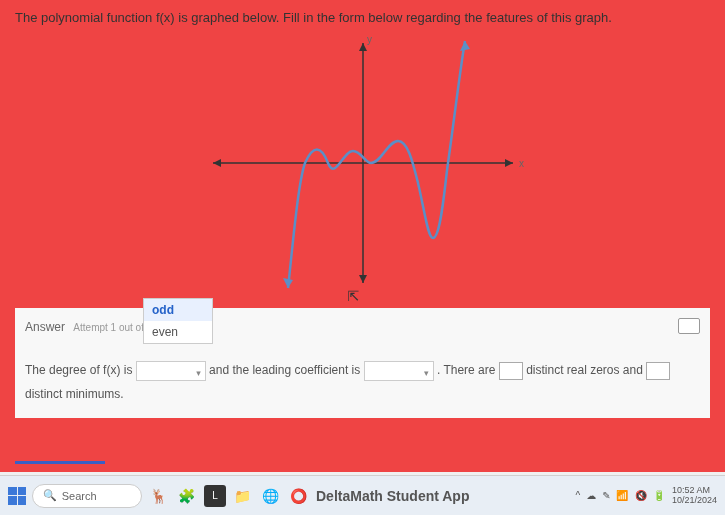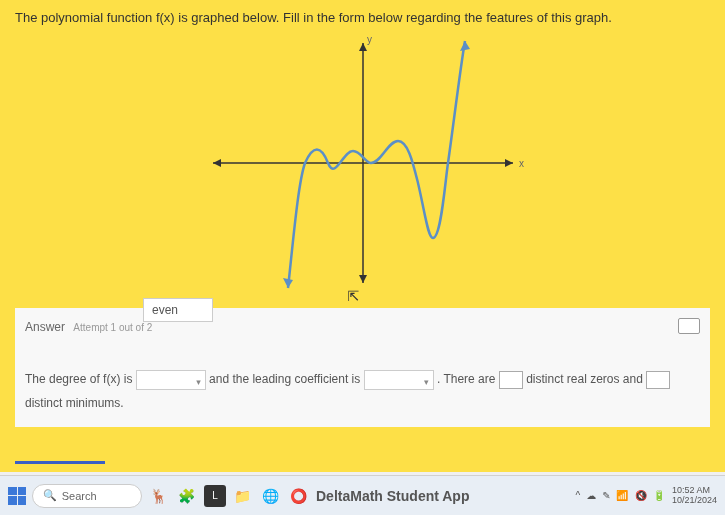--- a/index.html
+++ b/index.html
@@ -5,21 +5,21 @@
     * { box-sizing: border-box; margin: 0; padding: 0; }
     body {
       width: 725px;
       height: 515px;
       font-family: 'Segoe UI', Arial, sans-serif;
       background: #f0f0f0;
       position: relative;
       overflow: hidden;
     }
     .content {
-      background: #fde047;
+      background: #ef4444;
       padding: 10px 15px;
       height: 472px;
       position: relative;
     }
     .question {
       font-size: 13px;
       color: #333;
       margin-bottom: 8px;
     }
     .graph-area {
@@ -59,21 +59,21 @@
     .dropdown-option {
       padding: 4px 8px;
       cursor: pointer;
     }
     .dropdown-option.selected {
       background: #e8f0fe;
       color: #2563c9;
       font-weight: bold;
     }
     .sentence {
-      margin-top: 33px;
+      margin-top: 24px;
       line-height: 2;
       color: #555;
     }
     .inline-select {
       display: inline-block;
       width: 70px;
       height: 20px;
       border: 1px solid #ccc;
       background: #fff;
       vertical-align: middle;
@@ -195,20 +195,21 @@
       <polygon points="95,255 90,245 100,247" fill="#5b8fc7"></polygon>
     </svg>
     <div class="cursor-arrow">⇱</div>
   </div>
 
   <div class="answer-section">
     <span class="answer-label">Answer</span>
     <span class="attempt-label">Attempt 1 out of 2</span>
 
     <div class="dropdown-open">
+      <div class="dropdown-option selected">odd</div>
       <div class="dropdown-option">even</div>
     </div>
 
     <div class="keyboard-icon"></div>
 
     <div class="sentence">
       <span>The degree of f(x) is </span>
       <span class="inline-select"></span>
       <span> and the leading coefficient is </span>
       <span class="inline-select"></span>

